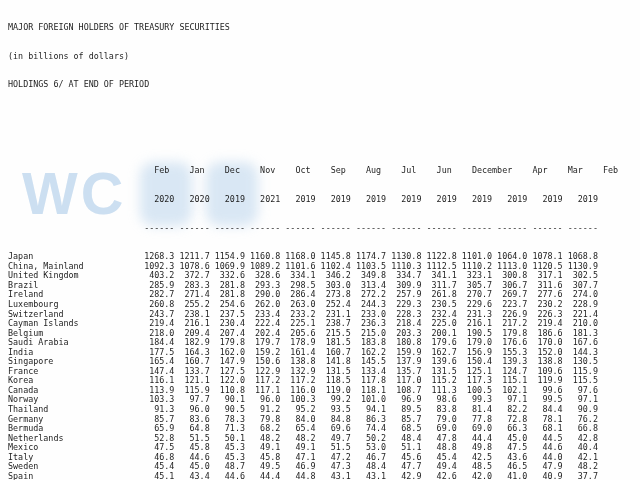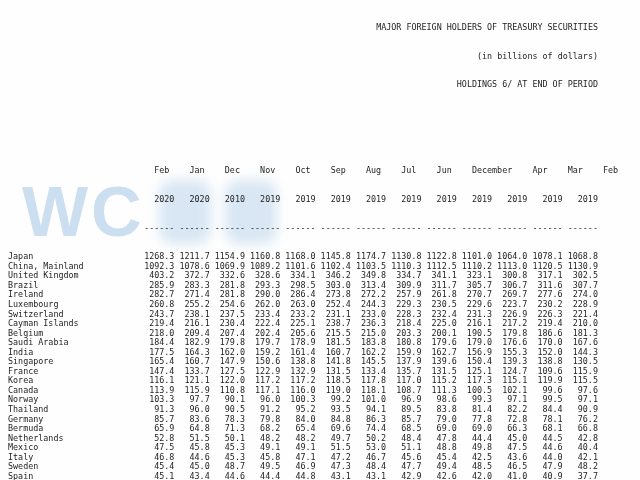--- a/index.html
+++ b/index.html
@@ -3,59 +3,59 @@
 <meta charset="utf-8">
 <style>
   html,body { margin:0; padding:0; }
   body {
     width:640px; height:480px; background:#ffffff; overflow:hidden;
     font-family:"DejaVu Sans Mono", monospace;
   }
   .page { position:relative; width:640px; height:480px; background:#fefefe; overflow:hidden; }
 
   .watermark {
-    position:absolute; left:22px; top:162px; z-index:0;
+    position:absolute; left:22px; top:144px; z-index:0;
     font-family:"Liberation Sans", sans-serif; font-weight:bold;
-    font-size:70px; line-height:100px; letter-spacing:3px;
+    font-size:59px; line-height:100px; letter-spacing:3px;
     color:rgba(163,197,229,0.55);
     display:flex; align-items:flex-start;
     pointer-events:none;
   }
   .wm-blob {
     display:inline-block; width:52px; height:64px; margin:18px 0 0 14px;
     background:rgba(163,197,229,0.40); border-radius:14px; filter:blur(6px);
   }
 
   .doc {
     position:absolute; left:8px; top:4px; z-index:1;
     font-size:8.4px; line-height:9.55px; color:#1d1d1d;
     white-space:pre;
   }
   .ln { height:9.55px; white-space:pre; }
-  .center { width:590px; text-align:right; }
+  .center { width:590px; text-align:left; }
 </style>
 </head>
 <body>
 
 <div class="page">
 
   <div class="watermark">
     <span>WC</span>
     <span class="wm-blob"></span>
     <span class="wm-blob"></span>
   </div>
 
   <div class="doc">
     <div class="ln center">MAJOR FOREIGN HOLDERS OF TREASURY SECURITIES</div>
     <div class="ln center">(in billions of dollars)</div>
     <div class="ln center">HOLDINGS 6/ AT END OF PERIOD</div>
     <div class="ln"> </div>
     <div class="ln"> </div>
     <div class="ln" id="months-line">                             Feb    Jan    Dec    Nov    Oct    Sep    Aug    Jul    Jun    December    Apr    Mar    Feb </div>
-    <div class="ln" id="years-line">                             2020   2020   2010   2019   2019   2019   2019   2019   2019   2019   2019   2019   2019</div>
+    <div class="ln" id="years-line">                             2020   2020   2019   2021   2019   2019   2019   2019   2019   2019   2019   2019   2019</div>
     <div class="ln" id="dashes-line">                           ------ ------ ------ ------ ------ ------ ------ ------ ------ ------ ------ ------ ------</div>
     <div id="rows-container"><div class="ln">Japan                      1268.3 1211.7 1154.9 1160.8 1168.0 1145.8 1174.7 1130.8 1122.8 1101.0 1064.0 1078.1 1068.8</div><div class="ln">China, Mainland            1092.3 1078.6 1069.9 1089.2 1101.6 1102.4 1103.5 1110.3 1112.5 1110.2 1113.0 1120.5 1130.9</div><div class="ln">United Kingdom              403.2  372.7  332.6  328.6  334.1  346.2  349.8  334.7  341.1  323.1  300.8  317.1  302.5</div><div class="ln">Brazil                      285.9  283.3  281.8  293.3  298.5  303.0  313.4  309.9  311.7  305.7  306.7  311.6  307.7</div><div class="ln">Ireland                     282.7  271.4  281.8  290.0  286.4  273.8  272.2  257.9  261.8  270.7  269.7  277.6  274.0</div><div class="ln">Luxembourg                  260.8  255.2  254.6  262.0  263.0  252.4  244.3  229.3  230.5  229.6  223.7  230.2  228.9</div><div class="ln">Switzerland                 243.7  238.1  237.5  233.4  233.2  231.1  233.0  228.3  232.4  231.3  226.9  226.3  221.4</div><div class="ln">Cayman Islands              219.4  216.1  230.4  222.4  225.1  238.7  236.3  218.4  225.0  216.1  217.2  219.4  210.0</div><div class="ln">Belgium                     218.0  209.4  207.4  202.4  205.6  215.5  215.0  203.3  200.1  190.5  179.8  186.6  181.3</div><div class="ln">Saudi Arabia                184.4  182.9  179.8  179.7  178.9  181.5  183.8  180.8  179.6  179.0  176.6  170.0  167.6</div><div class="ln">India                       177.5  164.3  162.0  159.2  161.4  160.7  162.2  159.9  162.7  156.9  155.3  152.0  144.3</div><div class="ln">Singapore                   165.4  160.7  147.9  150.6  138.8  141.8  145.5  137.9  139.6  150.4  139.3  138.8  130.5</div><div class="ln">France                      147.4  133.7  127.5  122.9  132.9  131.5  133.4  135.7  131.5  125.1  124.7  109.6  115.9</div><div class="ln">Korea                       116.1  121.1  122.0  117.2  117.2  118.5  117.8  117.0  115.2  117.3  115.1  119.9  115.5</div><div class="ln">Canada                      113.9  115.9  110.8  117.1  116.0  119.0  118.1  108.7  111.3  100.5  102.1   99.6   97.6</div><div class="ln">Norway                      103.3   97.7   90.1   96.0  100.3   99.2  101.0   96.9   98.6   99.3   97.1   99.5   97.1</div><div class="ln">Thailand                     91.3   96.0   90.5   91.2   95.2   93.5   94.1   89.5   83.8   81.4   82.2   84.4   90.9</div><div class="ln">Germany                      85.7   83.6   78.3   79.8   84.0   84.8   86.3   85.7   79.0   77.8   72.8   78.1   76.2</div><div class="ln">Bermuda                      65.9   64.8   71.3   68.2   65.4   69.6   74.4   68.5   69.0   69.0   66.3   68.1   66.8</div><div class="ln">Netherlands                  52.8   51.5   50.1   48.2   48.2   49.7   50.2   48.4   47.8   44.4   45.0   44.5   42.8</div><div class="ln">Mexico                       47.5   45.8   45.3   49.1   49.1   51.5   53.0   51.1   48.8   49.8   47.5   44.6   40.4</div><div class="ln">Italy                        46.8   44.6   45.3   45.8   47.1   47.2   46.7   45.6   45.4   42.5   43.6   44.0   42.1</div><div class="ln">Sweden                       45.4   45.0   48.7   49.5   46.9   47.3   48.4   47.7   49.4   48.5   46.5   47.9   48.2</div><div class="ln">Spain                        45.1   43.4   44.6   44.4   44.8   43.1   43.1   42.9   42.6   42.0   41.0   40.9   37.7</div></div>
     
     
     
   </div>
 
 </div>
 
 </body></html>

